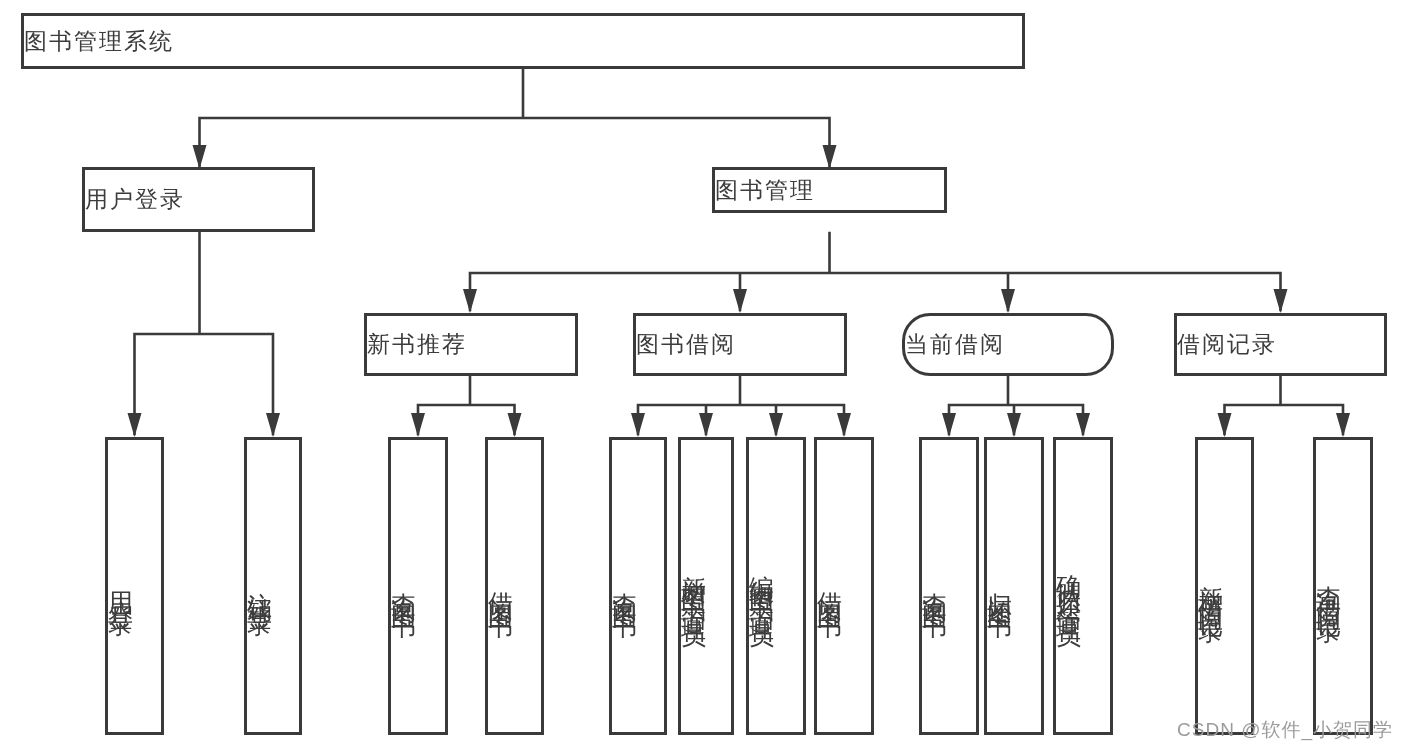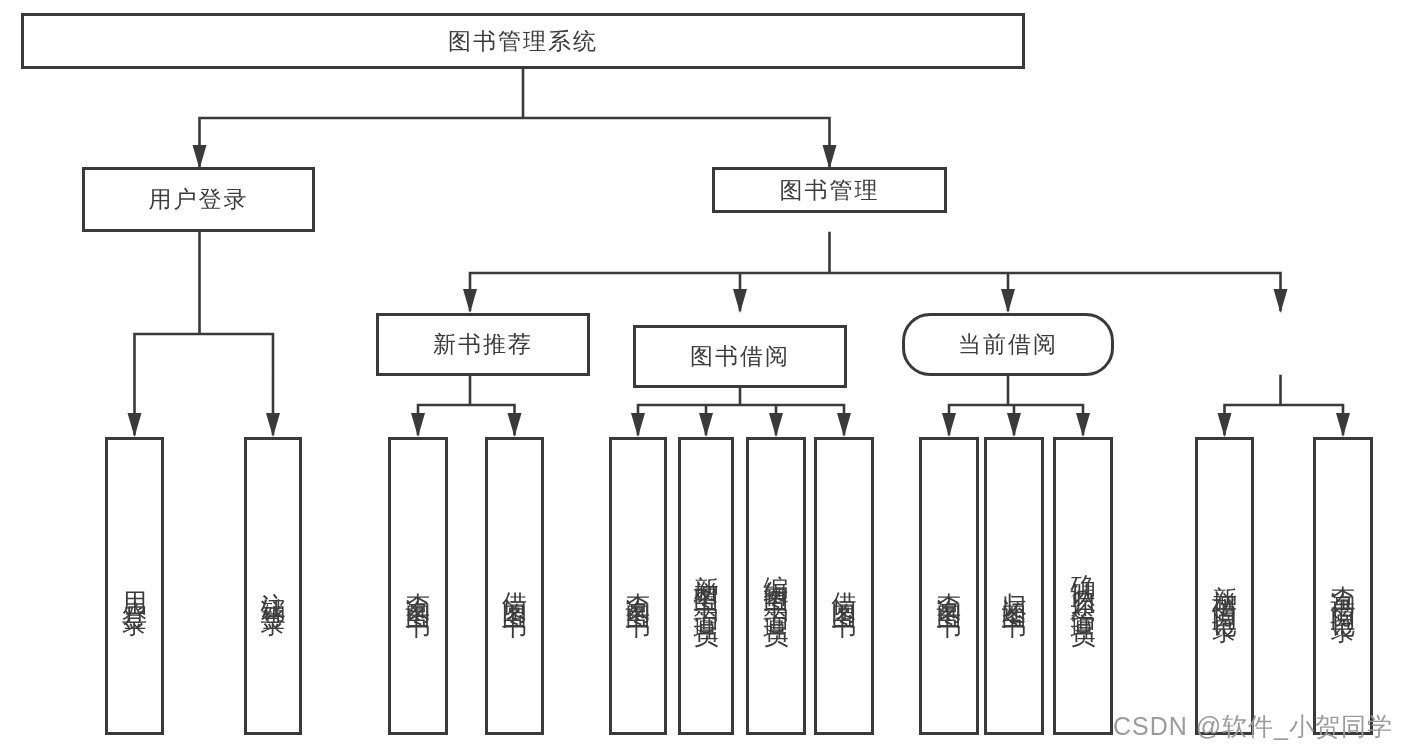--- a/index.html
+++ b/index.html
@@ -29,40 +29,40 @@
     fill: var(--line, #3a3a3a);
     stroke: none;
   }
   .box {
     position: absolute;
     box-sizing: border-box;
     border: 3px solid var(--line, #3a3a3a);
     background: #ffffff;
     display: flex;
     align-items: center;
-    justify-content: center;
+    justify-content: flex-start;
     color: var(--text, #3c3c3c);
   }
   .h-box .label {
     font-size: 23px;
     letter-spacing: 2px;
     white-space: nowrap;
   }
   .v-box .label {
     writing-mode: vertical-rl;
     text-orientation: mixed;
     font-size: 25px;
     letter-spacing: 7px;
     line-height: 1;
   }
   .watermark {
     position: absolute;
     right: 12px;
     bottom: 4px;
-    font-size: 25px;
+    font-size: 19px;
     letter-spacing: 1px;
     color: var(--watermark, #9b9b9b);
     white-space: nowrap;
   }
 </style>
 </head>
 <body>
 
 <div class="canvas">
 
@@ -100,28 +100,31 @@
     <span class="label">图书管理系统</span>
   </div>
 
   <div class="box h-box" style="left:82px; top:167px; width:233px; height:65px;">
     <span class="label">用户登录</span>
   </div>
   <div class="box h-box" style="left:712px; top:167px; width:235px; height:46px;">
     <span class="label">图书管理</span>
   </div>
 
-  <div class="box h-box" style="left:376px; top:313px; width:214px; height:63px;">
+  <div class="box h-box" style="left:364px; top:313px; width:214px; height:63px;">
     <span class="label">新书推荐</span>
   </div>
-  <div class="box h-box" style="left:633px; top:313px; width:214px; height:63px;margin-top:12px;">
+  <div class="box h-box" style="left:633px; top:313px; width:214px; height:63px;">
     <span class="label">图书借阅</span>
   </div>
   <div class="box h-box" style="left:902px; top:313px; width:212px; height:63px;border-radius:28px;">
     <span class="label">当前借阅</span>
+  </div>
+  <div class="box h-box" style="left:1174px; top:313px; width:213px; height:63px;">
+    <span class="label">借阅记录</span>
   </div>
 
   <div class="box v-box" style="left:105px; top:437px; width:59px; height:298px;">
     <span class="label">用户登录</span>
   </div>
   <div class="box v-box" style="left:244px; top:437px; width:58px; height:298px;">
     <span class="label">注销登录</span>
   </div>
 
   <div class="box v-box" style="left:388px; top:437px; width:60px; height:298px;">

